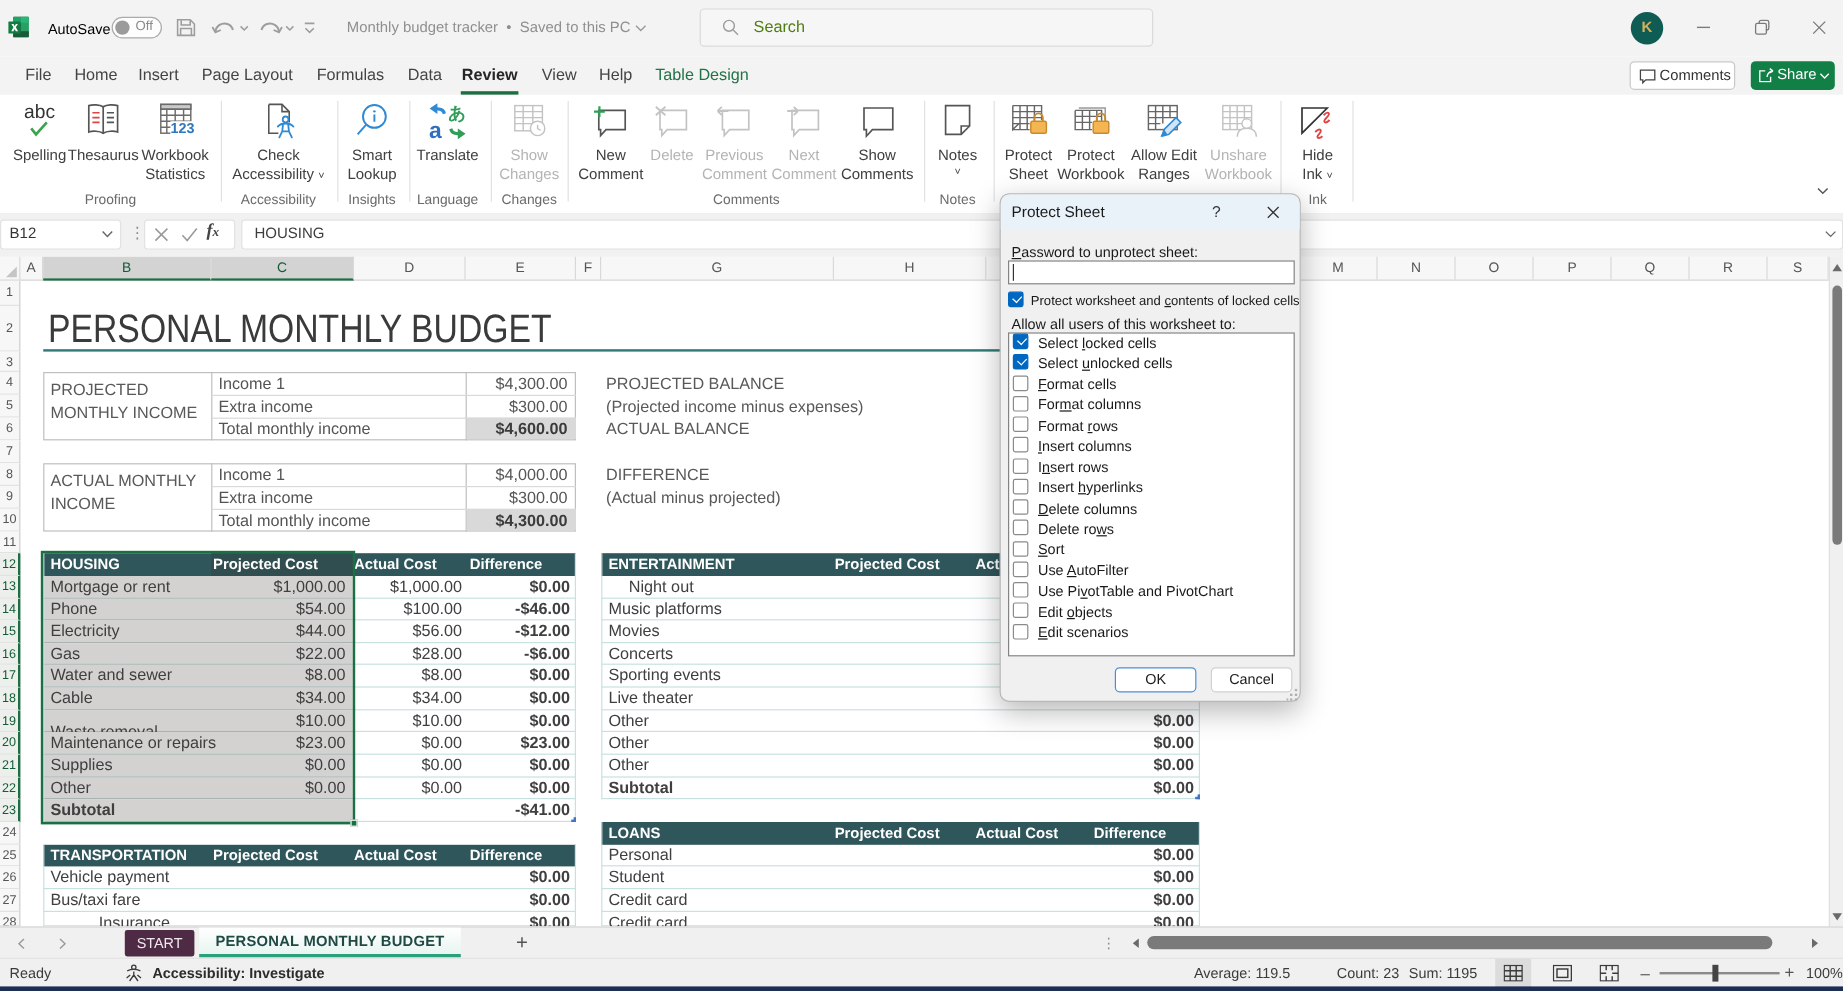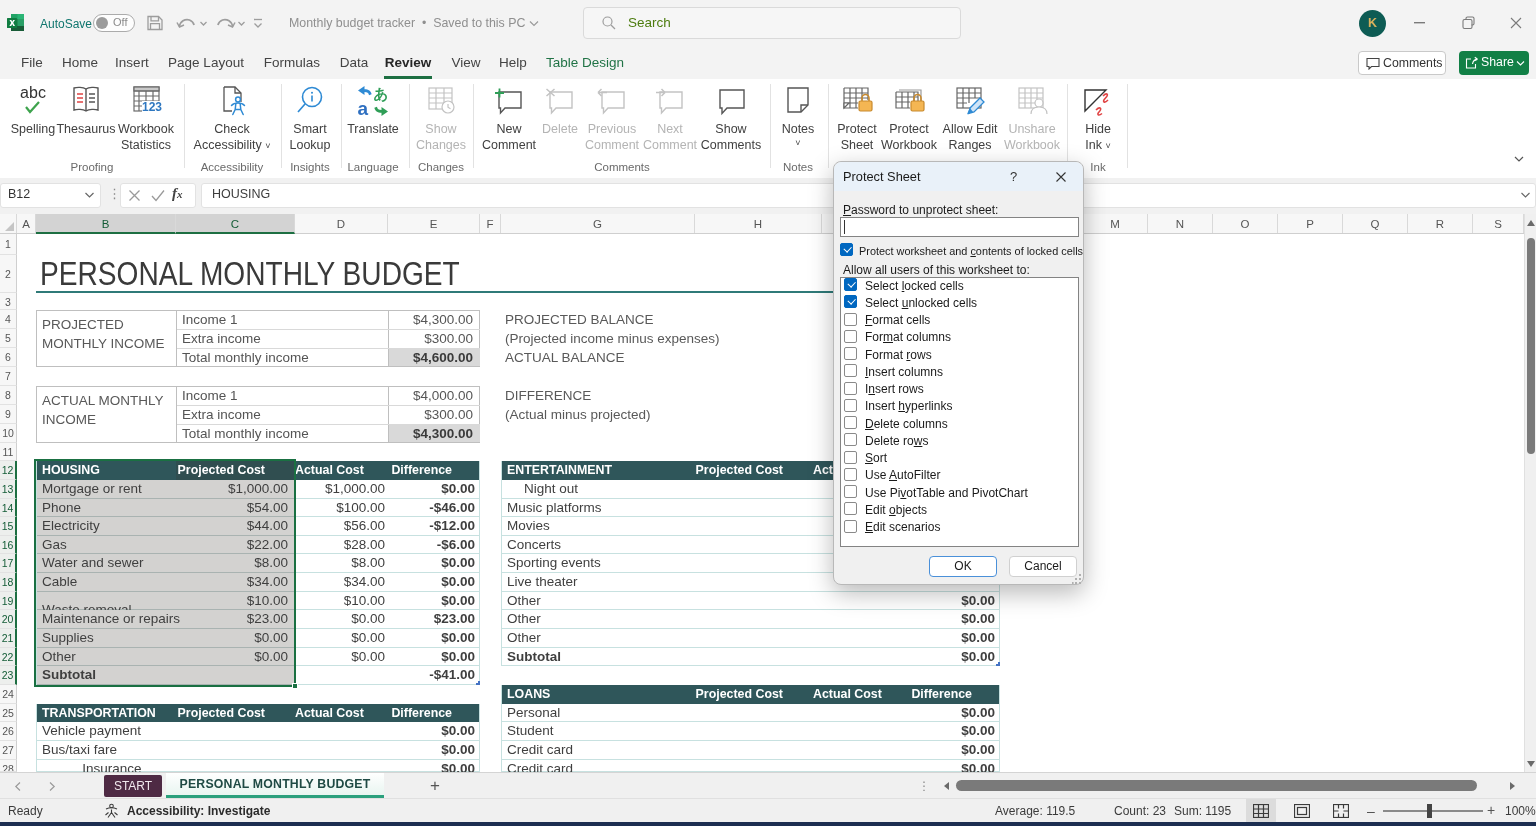--- a/index.html
+++ b/index.html
@@ -44,21 +44,21 @@
 <div id="app">
 <div id="titlebar">
   <svg class="abs" style="left:6px;top:13px" width="19" height="19" viewBox="0 0 19 19">
     <rect x="5" y="1" width="13" height="17" rx="1" fill="#1e7145"></rect>
     <rect x="5" y="1" width="13" height="5" fill="#21a366"></rect>
     <rect x="5" y="13" width="13" height="5" fill="#185c37"></rect>
     <rect x="11.5" y="1" width="6.5" height="12" fill="#33c481" opacity="0.55"></rect>
     <rect x="1" y="5" width="10" height="10" rx="0.5" fill="#107c41"></rect>
     <path d="M3.5 7 l1.7 2.8 L3.4 13 h1.8 l1 -1.9 l1 1.9 H9 L7.2 9.8 L8.9 7 H7.2 l-0.95 1.8 L5.3 7 z" fill="#fff"></path>
   </svg>
-  <span class="abs" style="left:40px;top:17px;color:#0f766e;font-size:12px">AutoSave</span>
+  <span class="abs" style="left:40px;top:17px;color:#000000;font-size:12px">AutoSave</span>
   <span class="abs" style="left:93px;top:14px;width:42px;height:18px;border:1px solid #ababab;border-radius:10px;background:#fdfdfd;box-sizing:border-box">
     <span class="abs" style="left:2px;top:2px;width:12px;height:12px;border-radius:50%;background:#9b9b9b"></span>
     <span class="abs" style="left:19px;top:1px;font-size:11px;color:#8b8b8b">Off</span>
   </span>
   <svg class="abs" style="left:146px;top:14px" width="18" height="18" viewBox="0 0 18 18" fill="none" stroke="#9d9d9d" stroke-width="1.3">
     <path d="M2 2.5 h10.5 l3.5 3.5 v9.5 h-14 z"></path>
         <path d="M5 2.8 v4 h7.5 v-4"></path>
         <path d="M4.5 15.2 v-5.5 h9 v5.5"></path>
   </svg>
   <svg class="abs" style="left:176px;top:15px" width="32" height="17" viewBox="0 0 32 17" fill="none" stroke="#9d9d9d">

